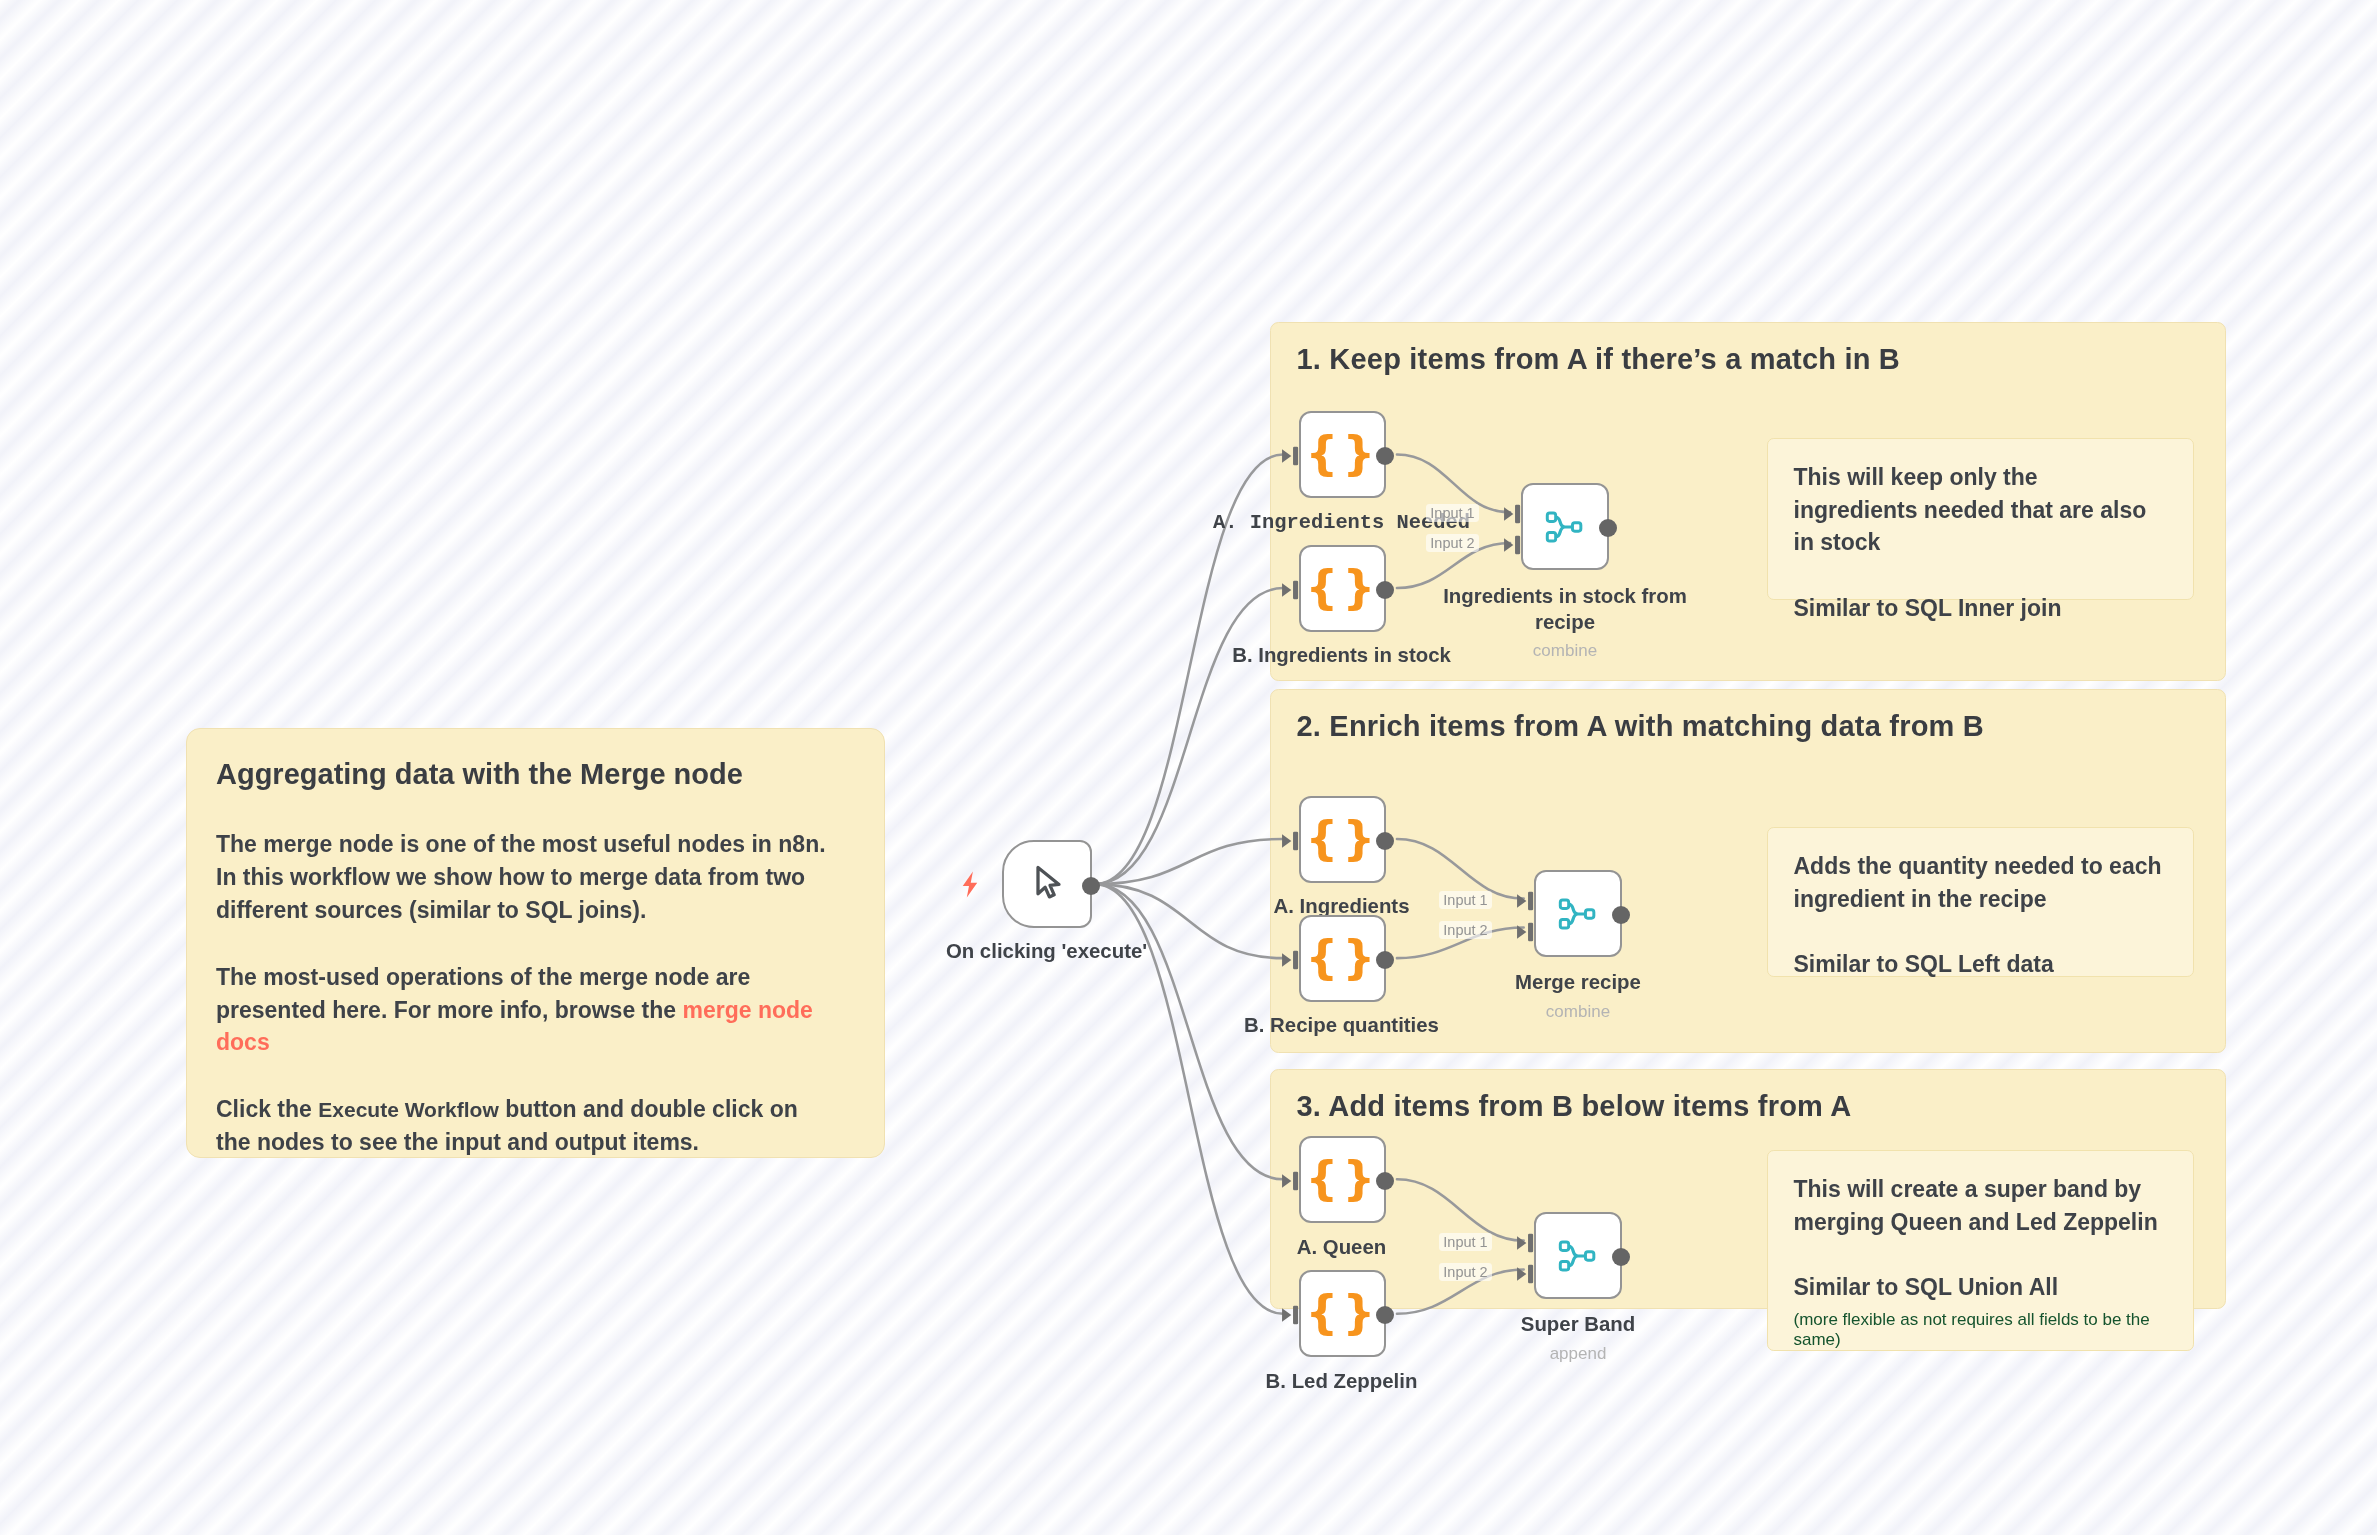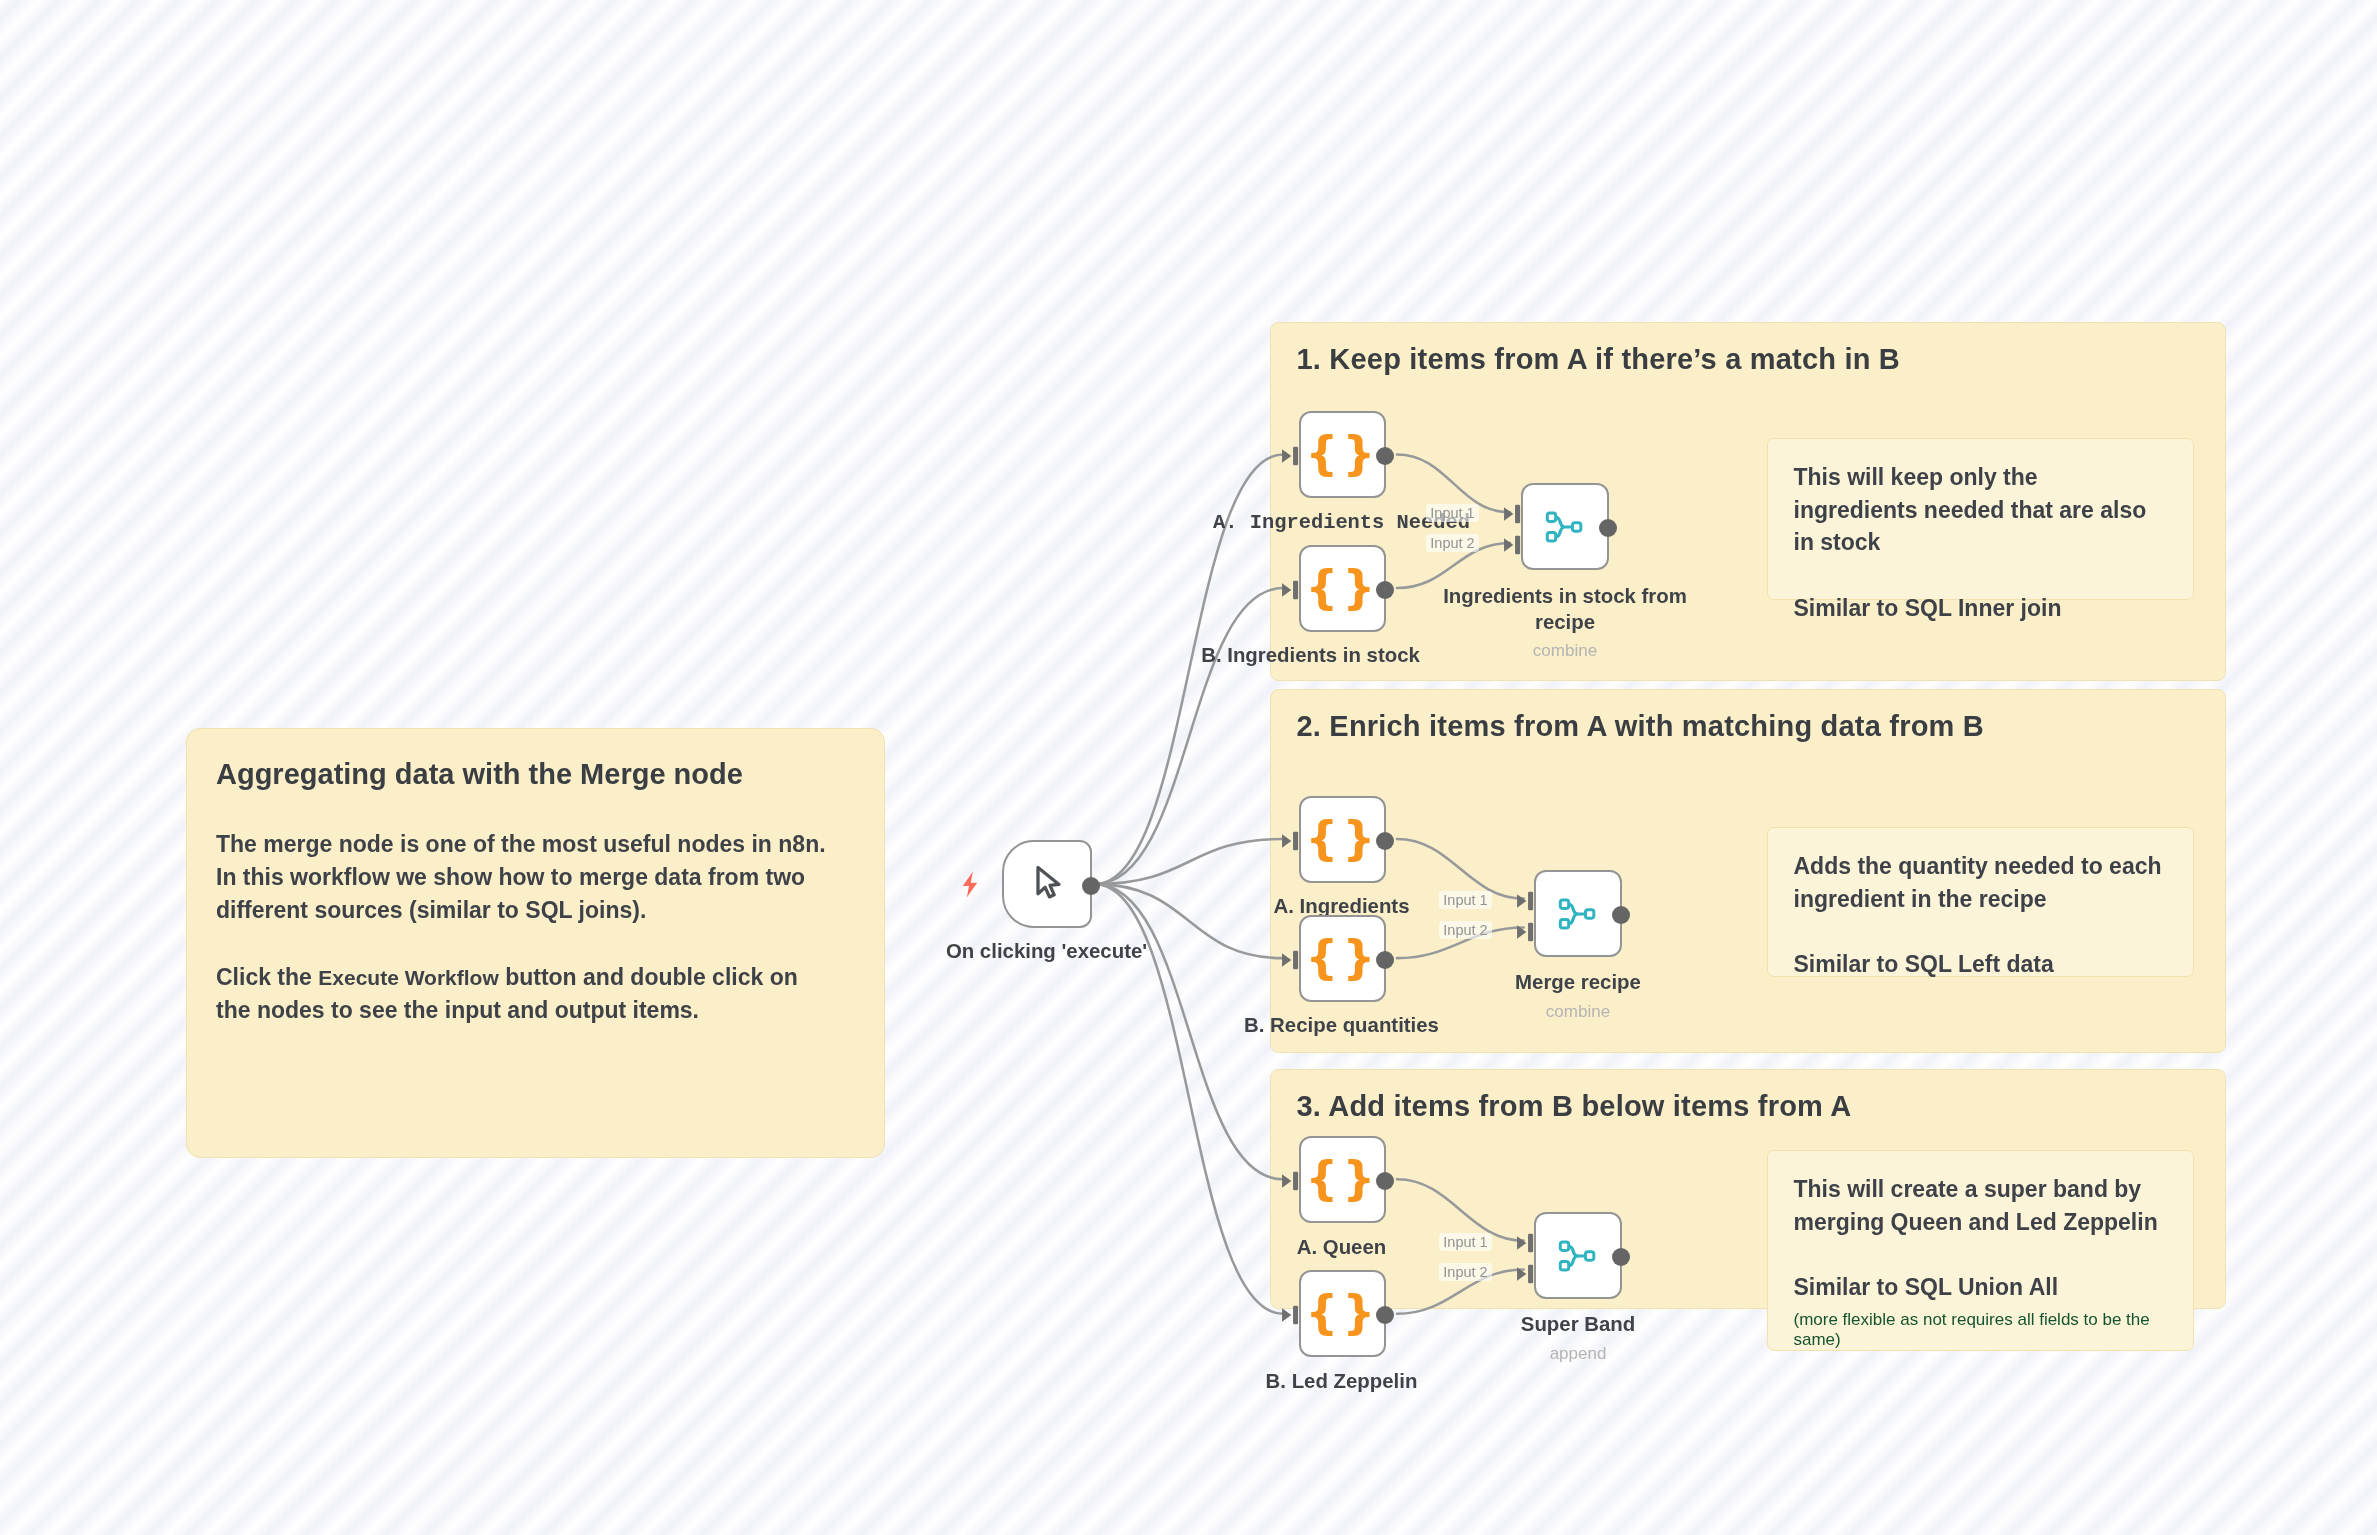--- a/index.html
+++ b/index.html
@@ -59,20 +59,21 @@
   }
 </style>
 </head>
 <body>
 
 <div id="canvas">
 
   <div class="sticky left-note" style="left:186px;top:728px;width:699px;height:430px;">
     <h1>Aggregating data with the Merge node</h1>
     <p>The merge node is one of the most useful nodes in n8n. In this workflow we show how to merge data from two different sources (similar to SQL joins).</p>
+    <p><span>The most-used operations of the merge node are presented here. For more info, browse the </span><span class="docs-link">merge node docs</span></p>
     <p><span>Click the </span><span class="code">Execute Workflow</span><span> button and double click on the nodes to see the input and output items.</span></p>
   </div>
 
   <div class="sticky" style="left:1270px;top:322px;width:956px;height:359px;">
     <h2>1. Keep items from A if there’s a match in B</h2>
   </div>
   <div class="sticky" style="left:1270px;top:689px;width:956px;height:364px;">
     <h2>2. Enrich items from A with matching data from B</h2>
   </div>
   <div class="sticky" style="left:1270px;top:1069px;width:956px;height:240px;">
@@ -132,21 +133,21 @@
   <div class="node-label" style="left:1197px;top:510px;width:289px;font-family:Liberation Mono, monospace;">A. Ingredients Needed</div>
 
   <div class="node" style="left:1299px;top:545px;">
     <svg class="in-port" style="top:32px;" viewBox="0 0 22 26">
       <polygon points="1,5 12,13 1,21" fill="#6f6f6f"></polygon>
         <rect x="14" y="2" width="6" height="22" rx="1.5" fill="#6f6f6f"></rect>
     </svg>
     <span class="braces">{}</span>
     <span class="out-dot" style="top:34px;"></span>
   </div>
-  <div class="node-label" style="left:1166px;top:643px;width:289px;">B. Ingredients in stock</div>
+  <div class="node-label" style="left:1197px;top:643px;width:289px;">B. Ingredients in stock</div>
 
   <div class="node" style="left:1299px;top:796px;">
     <svg class="in-port" style="top:32px;" viewBox="0 0 22 26">
       <polygon points="1,5 12,13 1,21" fill="#6f6f6f"></polygon>
         <rect x="14" y="2" width="6" height="22" rx="1.5" fill="#6f6f6f"></rect>
     </svg>
     <span class="braces">{}</span>
     <span class="out-dot" style="top:34px;"></span>
   </div>
   <div class="node-label" style="left:1197px;top:894px;width:289px;">A. Ingredients</div>

